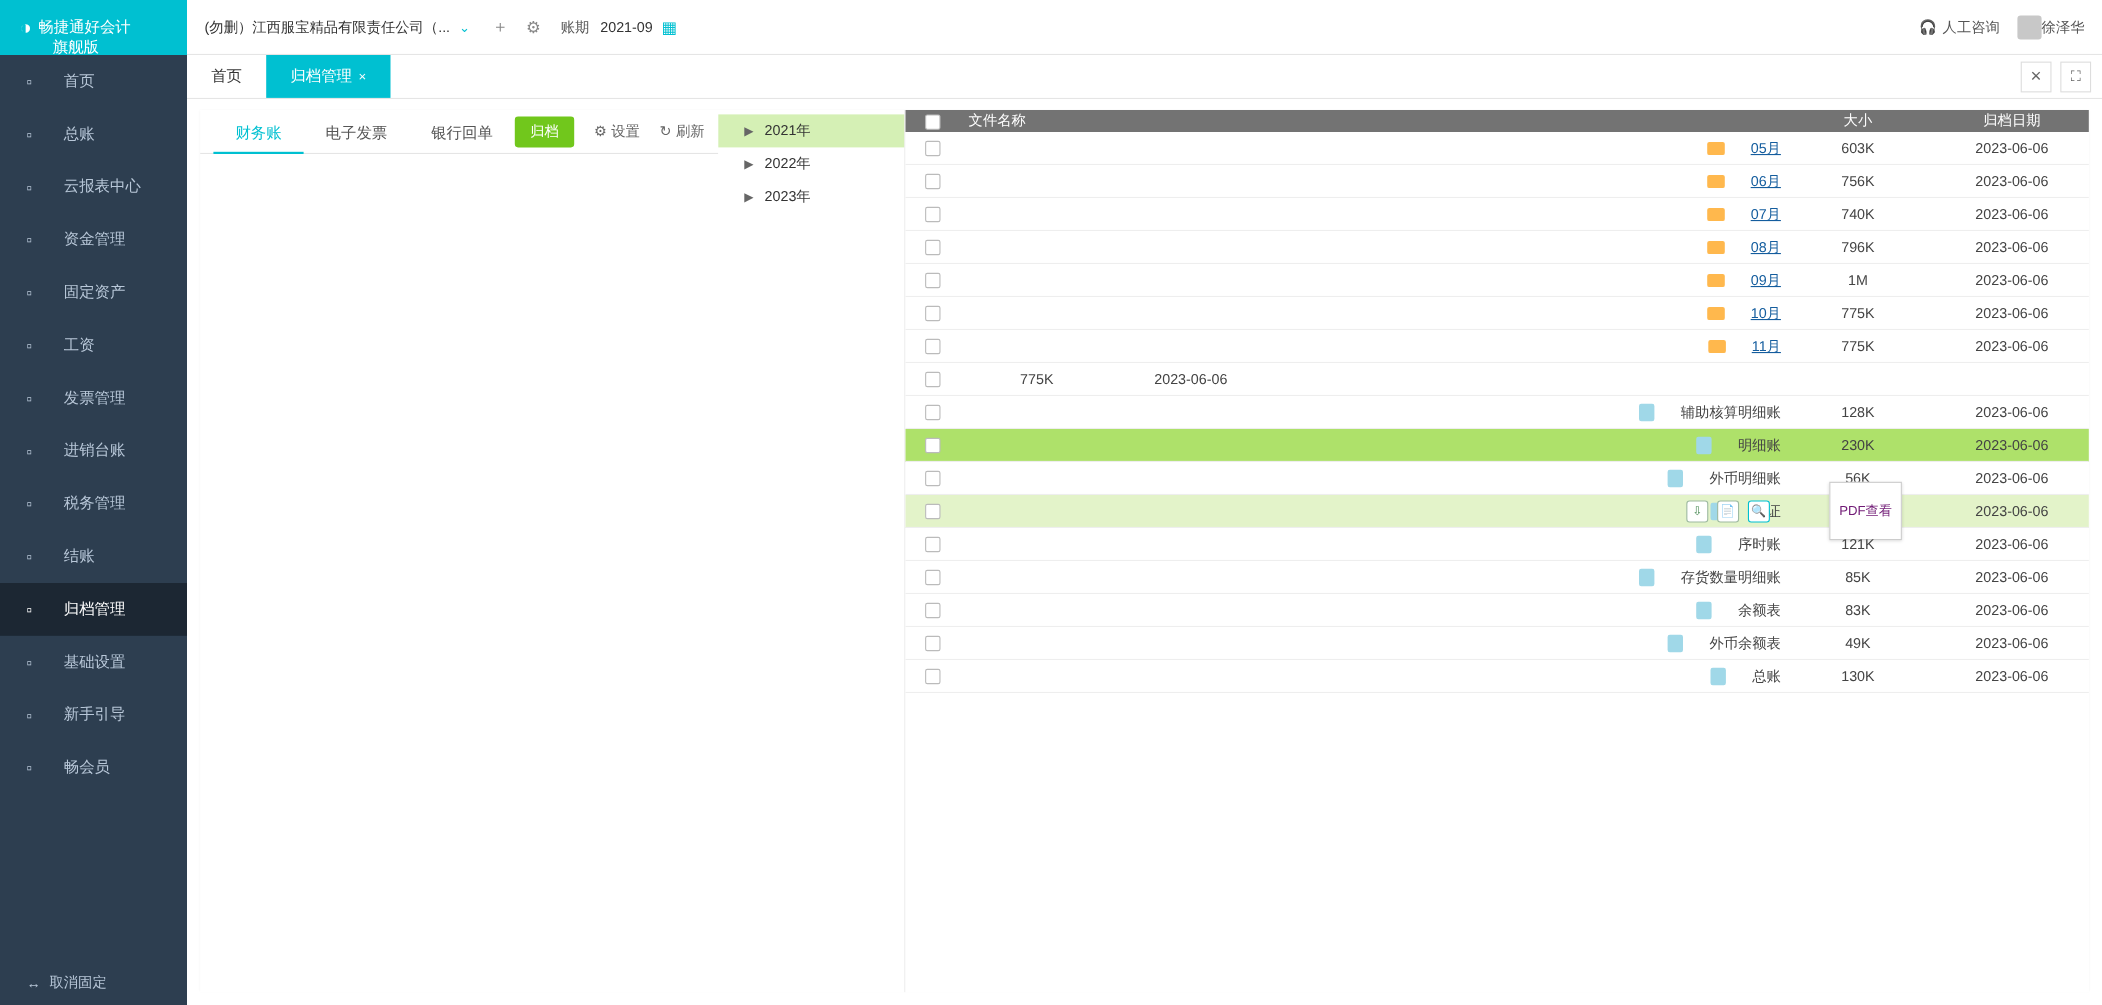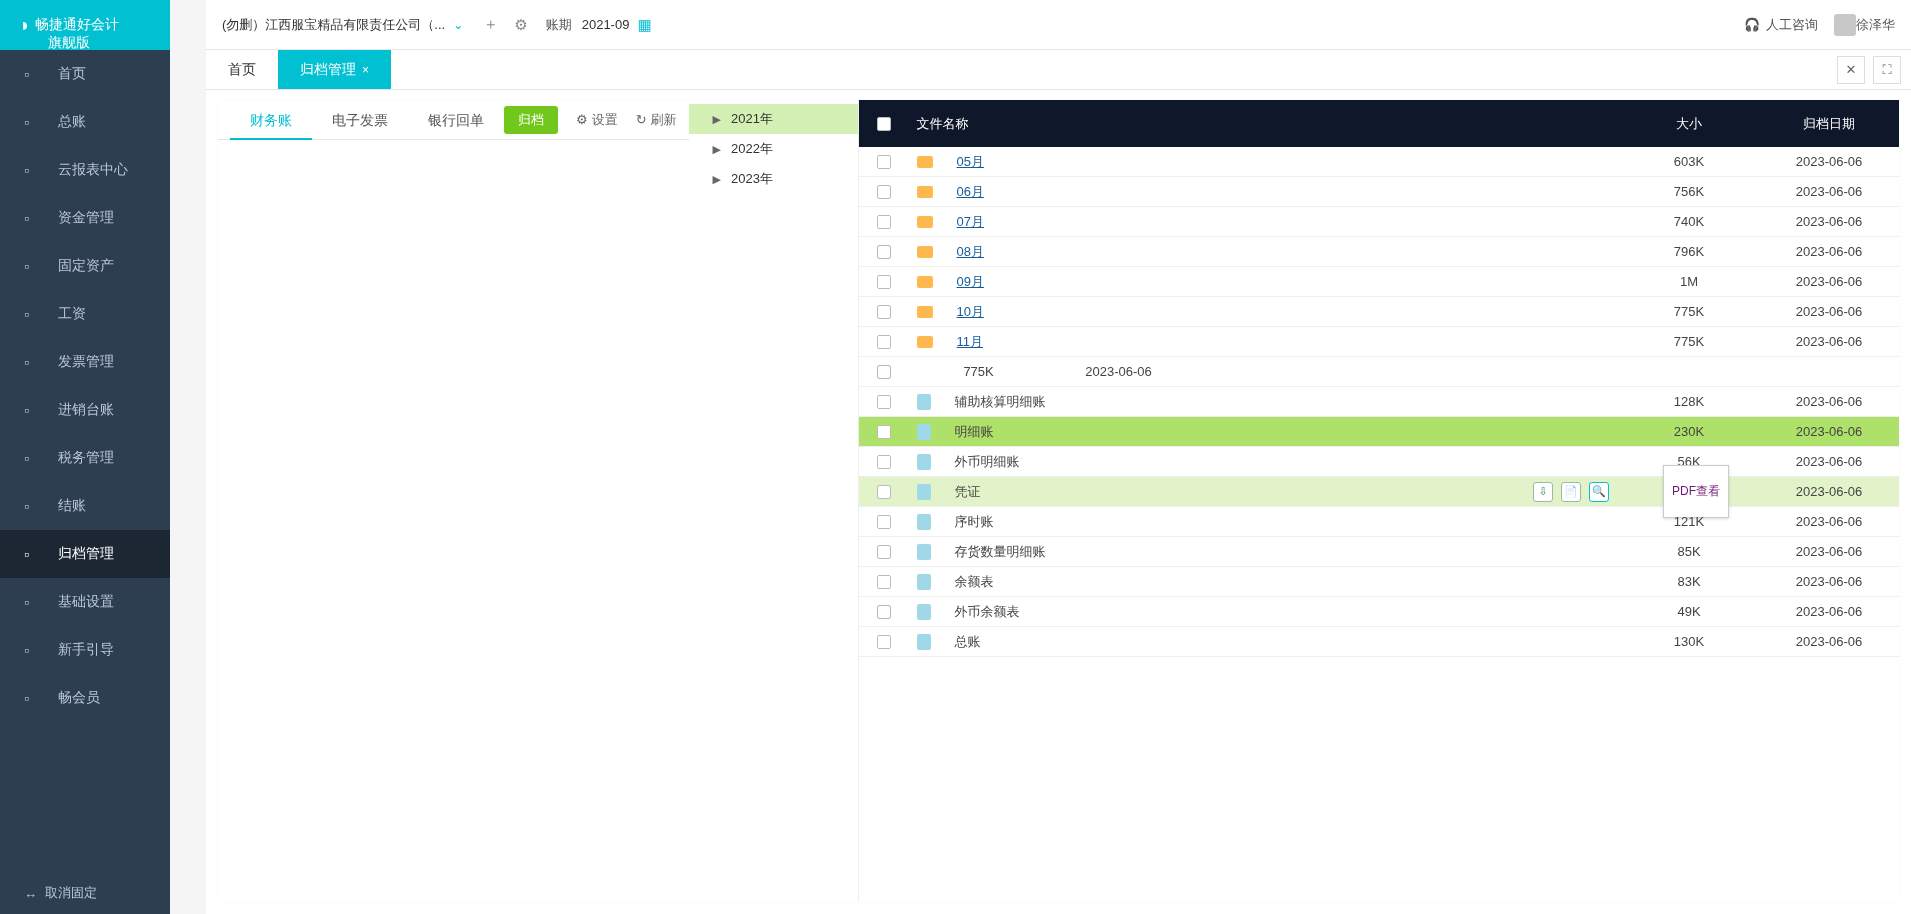--- a/index.html
+++ b/index.html
@@ -12,21 +12,21 @@
 .logo { background: #00c0d1; height: 50px; display: flex; align-items: center; padding: 0 18px; color: #fff; font-size: 14px; }
 .logo-icon { margin-right: 6px; font-size: 18px; }
 .logo-sub { font-size: 14px; position: absolute; top: 34px; left: 48px; }
 .nav-item { height: 48px; display: flex; align-items: center; padding: 0 24px; cursor: pointer; font-size: 14px; }
 .nav-item.active { background: #1c2733; color: #fff; }
 .nav-item .icon { width: 20px; margin-right: 14px; display: inline-flex; }
 .nav-footer { margin-top: auto; padding: 12px 24px; font-size: 13px; display: flex; align-items: center; cursor: pointer; }
 .nav-footer .icon { margin-right: 8px; }
 
 
-.main { flex: 1; display: flex; flex-direction: column; background: #fff; min-width: 0; margin-left: 36px; }
+.main { flex: 1; display: flex; flex-direction: column; background: #fff; min-width: 0; }
 
 .topbar { height: 50px; border-bottom: 1px solid #e5e5e5; display: flex; align-items: center; padding: 0 16px; color: #555; font-size: 13px; }
 .company { color: #333; margin-right: 8px; }
 .dropdown-caret { color: #00c0d1; font-size: 12px; margin-right: 12px; cursor: pointer; }
 .tb-icon { margin: 0 8px; color: #888; cursor: pointer; font-size: 15px; }
 .period-label { margin-left: 10px; margin-right: 10px; }
 .period-val { color: #333; }
 .topbar-right { margin-left: auto; display: flex; align-items: center; gap: 16px; }
 .user-area { display:flex; align-items:center; gap:0; }
 .avatar { width:22px; height:22px; background:#c8c8c8; border-radius:3px; display:inline-block; }
@@ -49,31 +49,31 @@
 .link-btn { color:#666; cursor:pointer; font-size:13px; display:flex; align-items:center; gap:4px; }
 
 .body-split { display:flex; flex:1; min-height:0; }
 
 .year-tree { width: 170px; border-right:1px solid #eee; padding-top:4px; background:#fff; }
 .year-node { height:30px; display:flex; align-items:center; padding-left:24px; font-size:13px; color:#333; cursor:pointer; }
 .year-node.active { background:#d5f0b5; }
 .year-caret { margin-right: 10px; font-size:11px; color:#666; }
 
 .table-area { flex:1; display:flex; flex-direction:column; overflow:auto; position:relative; }
-.thead { background:#0f172a; color:#fff; height:47px; display:flex; align-items:center; font-size:13px; position:sticky; top:0; }
+.thead { background:#737373; color:#fff; height:20px; display:flex; align-items:center; font-size:13px; position:sticky; top:0; }
 .th-check { width:50px; text-align:center; }
 .th-name { flex:1; padding-left:8px; }
 .th-size { width:140px; text-align:center; }
 .th-date { width:140px; text-align:center; }
 
 .trow { height:30px; display:flex; align-items:center; border-bottom:1px solid #eee; font-size:13px; color:#444; position:relative; }
 .trow.hl { background:#aee16a; }
 .trow.hover { background:#e3f3c9; }
 .td-check { width:50px; text-align:center; }
-.td-name { flex:1; padding-left:8px; display:flex; align-items:center; gap:24px; }
+.td-name { flex:1; padding-left:8px; display:flex; align-items:center; gap:24px;justify-content:flex-end; }
 .td-size { width:140px; text-align:center; }
 .td-date { width:140px; text-align:center; }
 .folder-icon { width:16px; height:12px; background:#ffb84d; border-radius:2px; display:inline-block; }
 .file-icon { width:14px; height:16px; background:#a0d8e8; border-radius:2px; display:inline-block; }
 .link-text { color:#145d9e; text-decoration:underline; cursor:pointer; }
 .plain-text { color:#444; }
 .row-actions { position:absolute; right:290px; display:flex; gap:8px; align-items:center; }
 .row-action { width:20px; height:20px; border:1px solid #9db9a0; border-radius:3px; display:flex; align-items:center; justify-content:center; color:#4a8b55; font-size:11px; cursor:pointer; background:#fff; }
 .row-action.active { border-color:#00c0d1; color:#00c0d1; }
 .tooltip { position:absolute; right:170px; background:#fff; border:1px solid #ccc; padding:17px 8px; font-size:12px; color:#701a75; box-shadow:0 1px 3px rgba(0,0,0,.15); }

